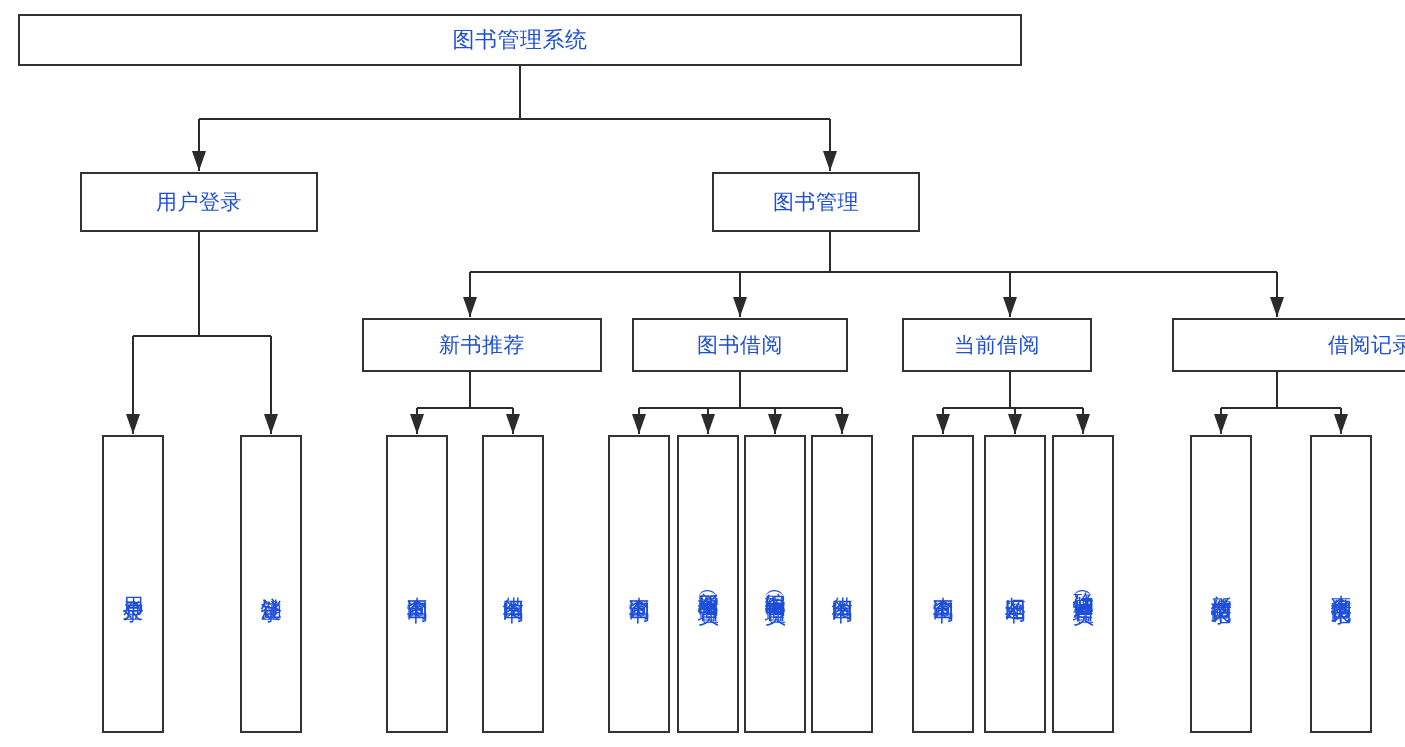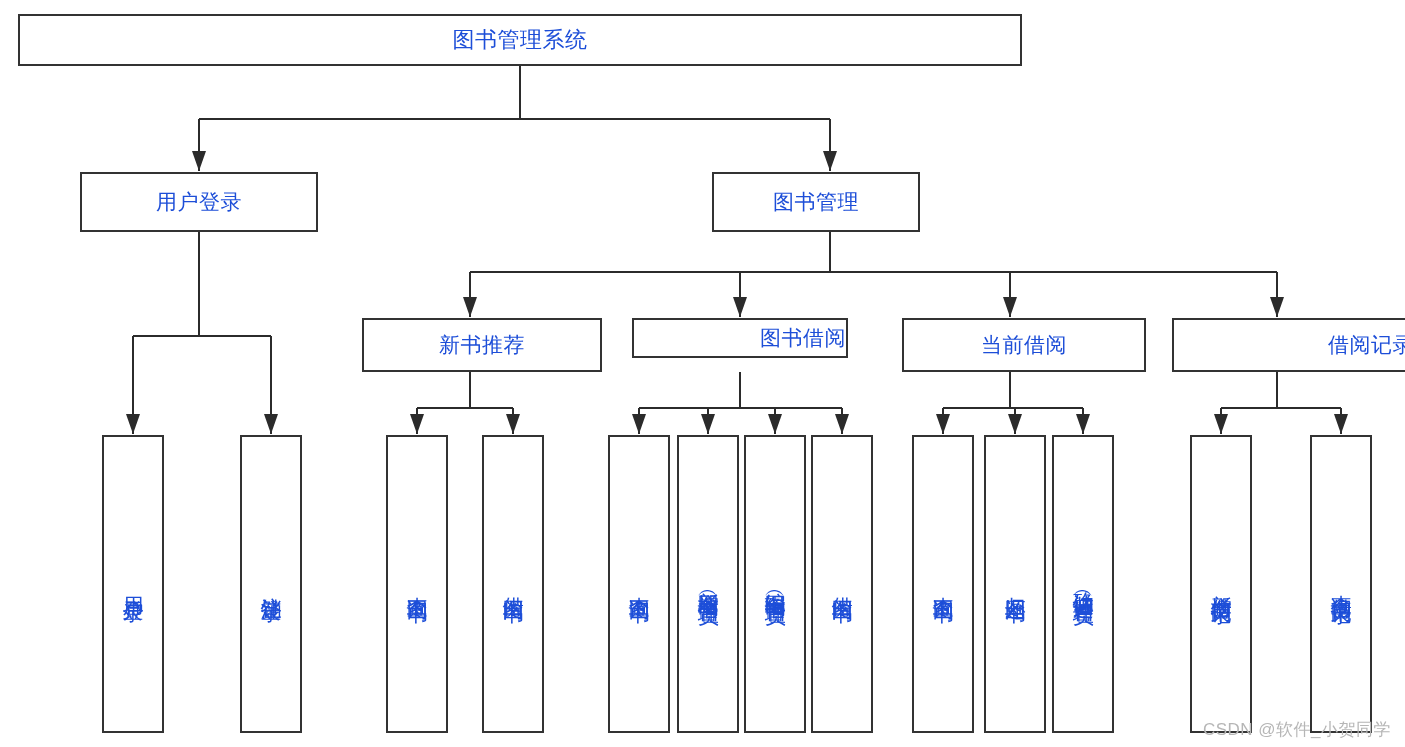--- a/index.html
+++ b/index.html
@@ -134,24 +134,24 @@
       </div>
       <div class="node-box horizontal" style="left: 80px; top: 172px; width: 238px; height: 60px;">
         <span class="node-label">用户登录</span>
       </div>
       <div class="node-box horizontal" style="left: 712px; top: 172px; width: 208px; height: 60px;">
         <span class="node-label">图书管理</span>
       </div>
       <div class="node-box horizontal" style="left: 362px; top: 318px; width: 240px; height: 54px;">
         <span class="node-label">新书推荐</span>
       </div>
-      <div class="node-box horizontal" style="left: 632px; top: 318px; width: 216px; height: 40px; justify-content: flex-end;">
+      <div class="node-box horizontal" style="left: 632px; top: 318px; width: 216px; height: 54px;">
         <span class="node-label">图书借阅</span>
       </div>
-      <div class="node-box horizontal" style="left: 902px; top: 318px; width: 244px; height: 54px;">
+      <div class="node-box horizontal" style="left: 902px; top: 318px; width: 190px; height: 54px;">
         <span class="node-label">当前借阅</span>
       </div>
       <div class="node-box horizontal" style="left: 1172px; top: 318px; width: 244px; height: 54px; justify-content: flex-end;">
         <span class="node-label">借阅记录</span>
       </div>
       <div class="node-box vertical" style="left: 102px; top: 435px; width: 62px; height: 298px;">
         <span class="node-label">用户登录</span>
       </div>
       <div class="node-box vertical" style="left: 240px; top: 435px; width: 62px; height: 298px;">
         <span class="node-label">注销登录</span>
@@ -184,14 +184,13 @@
         <span class="node-label">确认归还（管理员）</span>
       </div>
       <div class="node-box vertical" style="left: 1190px; top: 435px; width: 62px; height: 298px;">
         <span class="node-label">新增借阅记录</span>
       </div>
       <div class="node-box vertical" style="left: 1310px; top: 435px; width: 62px; height: 298px;">
         <span class="node-label">查询借阅记录</span>
       </div>
     </div>
 
-  <div class="watermark">CSDN @软件_小贺同学</div>
 </div>
 
 </body></html>

